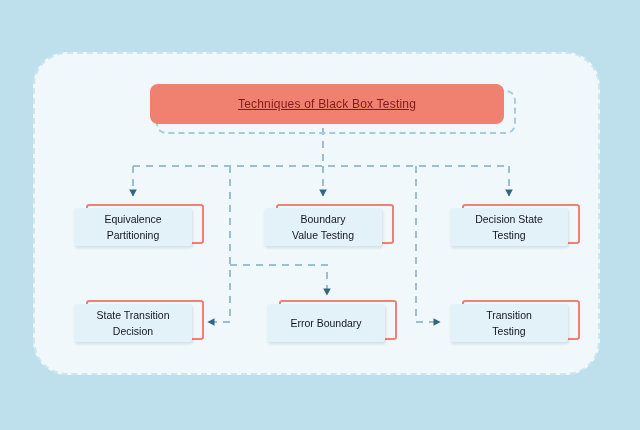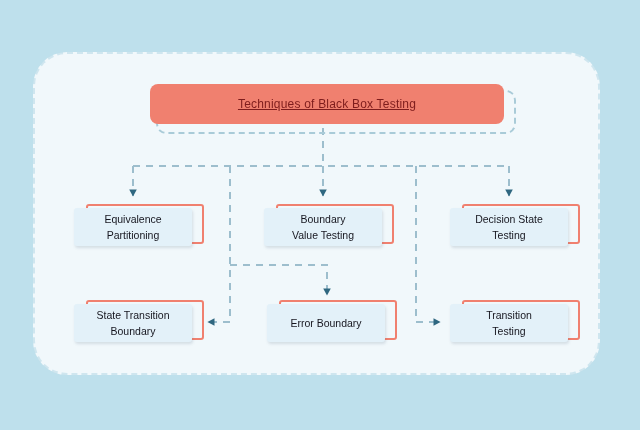--- a/index.html
+++ b/index.html
@@ -177,21 +177,21 @@
     <div class="panel">
       <span class="txt">Decision State
 Testing</span>
     </div>
   </div>
 
   <div class="node" style="left:74px; top:304px;">
     <div class="accent"></div>
     <div class="panel">
       <span class="txt">State Transition
-Boundary</span>
+Decision</span>
     </div>
   </div>
 
   <div class="node" style="left:267px; top:304px;">
     <div class="accent"></div>
     <div class="panel">
       <span class="txt">Error Boundary</span>
     </div>
   </div>
 

